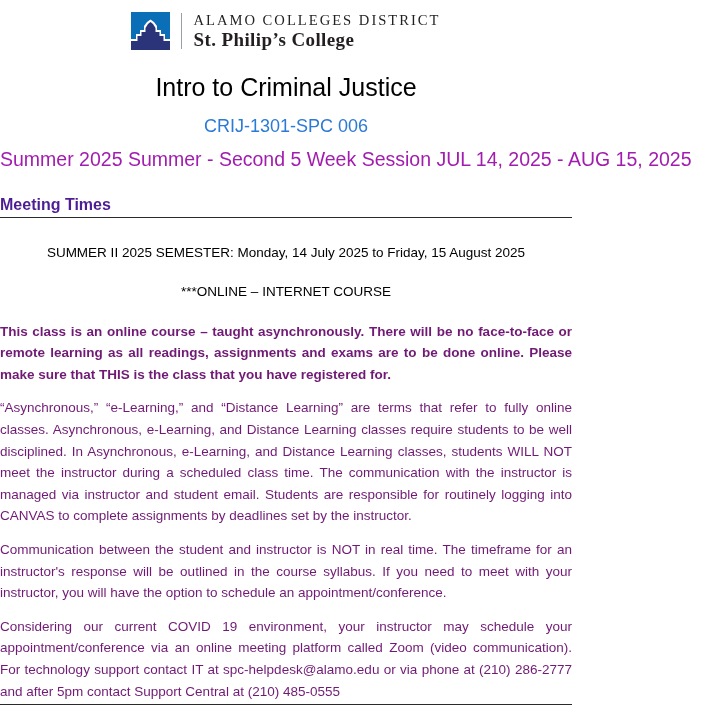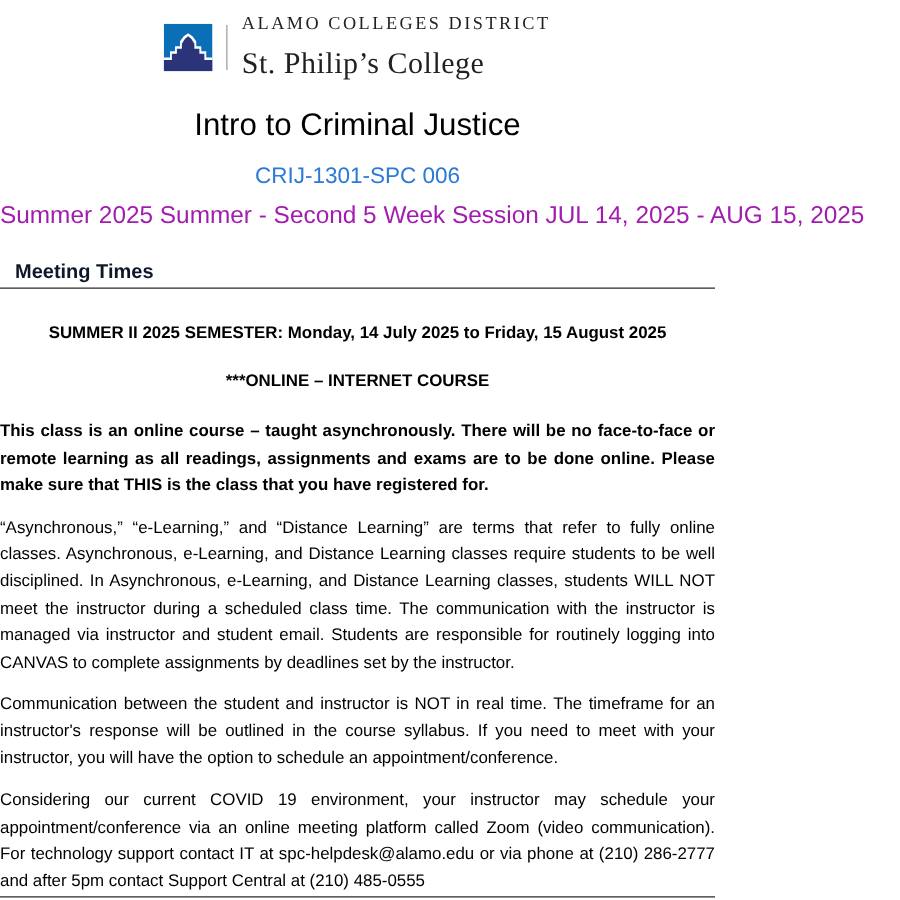--- a/index.html
+++ b/index.html
@@ -56,26 +56,26 @@
   }
   .logo-district {
     font-family: "Liberation Serif", serif;
     font-size: 14.6px;
     letter-spacing: 2.0px;
     color: #231f20;
     white-space: nowrap;
   }
   .logo-college {
     font-family: "Liberation Serif", serif;
-    font-weight: normal;
-    font-size: 24px;
+    font-weight: bold;
+    font-size: 19px;
     letter-spacing: 0.4px;
     color: #231f20;
     white-space: nowrap;
-    margin-top: 12px;
+    margin-top: 2px;
   }
 
   
   .course-title {
     text-align: center;
     font-size: 25px;
     font-weight: normal;
     color: #000000;
     margin: 16px 0 0 0;
     line-height: 1.25;
@@ -93,51 +93,50 @@
     color: #a21caf;
     margin: 9px 0 0 0;
     line-height: 1.25;
     white-space: nowrap;
   }
 
   
   .section-heading {
     font-size: 16px;
     font-weight: bold;
-    color: #0f172a;
+    color: #4c1d95;
     margin: 25px 0 0 0;
     line-height: 1.15;
-    padding-left: 12px;
   }
   .rule {
     border: 0;
     border-top: 1.3px solid #2b2b2b;
     margin: 2px 0 0 0;
     height: 0;
   }
 
   
   .center-line {
     text-align: center;
-    font-weight: bold;
+    font-weight: normal;
     font-size: 13.5px;
     margin: 0;
     line-height: 1.3;
   }
   .spacer-26 { height: 26px; }
   .spacer-22 { height: 22px; }
   .spacer-20 { height: 20px; }
   .spacer-12 { height: 12px; }
 
   p.body {
     text-align: justify;
     margin: 0;
     font-size: 13.5px;
     line-height: 21.6px;
-    color: #000000;
+    color: #701a75;
   }
   p.body.bold { font-weight: bold; }
   .lead-bold { font-weight: normal; }
 </style>
 </head>
 <body>
 
 <div class="page">
 
   <div class="logo-band">

